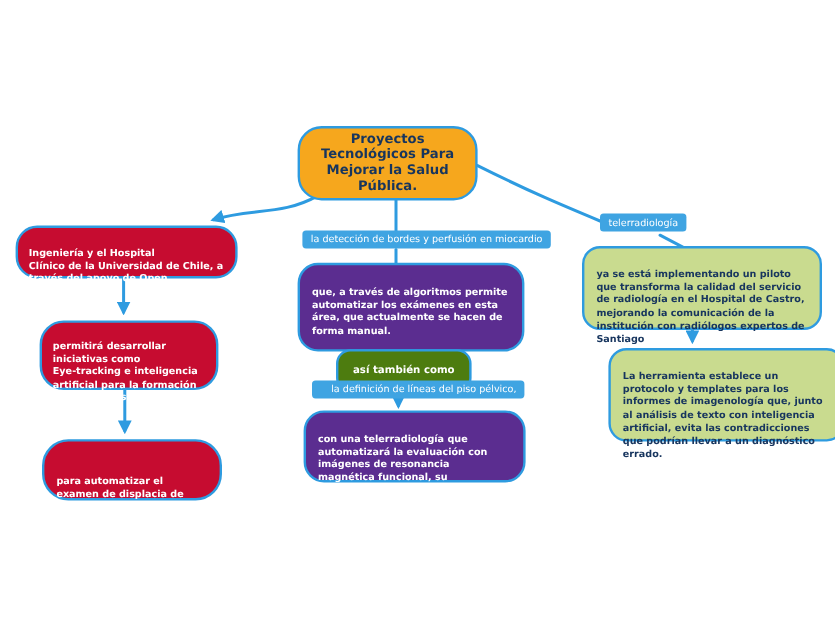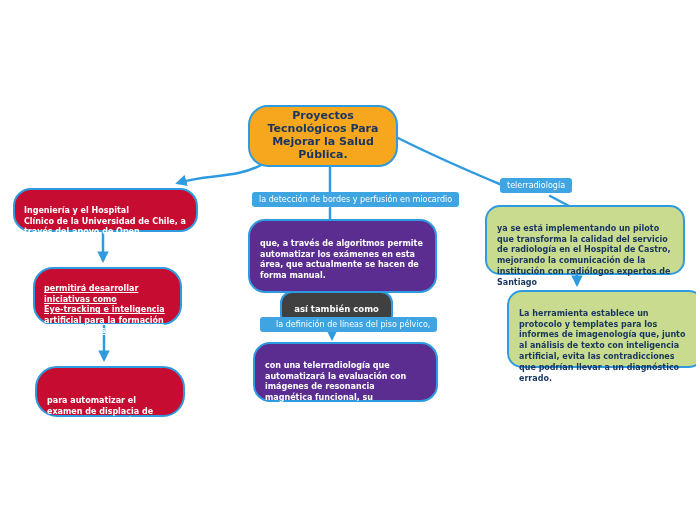--- a/index.html
+++ b/index.html
@@ -14,27 +14,27 @@
   }
   .node .txt{white-space:pre-line;}
   .root{
     left:248px;top:105px;width:150px;height:62px;border-radius:20px;
     background:#F6A71D;color:#17355E;font-size:11px;line-height:1.18;
     display:flex;align-items:center;justify-content:center;text-align:center;
     padding:2px 6px;
   }
   .red{background:#C60C30;color:#ffffff;font-size:8px;line-height:1.3;}
   .red1{left:13px;top:188px;width:185px;height:44px;border-radius:18px;padding:6px 9px;}
-  .red2{left:33px;top:267px;width:149px;height:58px;border-radius:20px;padding:5px 9px;text-decoration:underline;}
+  .red2{left:33px;top:267px;width:149px;height:58px;border-radius:20px;padding:5px 9px;}
   .red3{left:35px;top:366px;width:150px;height:51px;border-radius:22px;padding:18px 10px;}
   .purple{background:#5B2D90;color:#ffffff;font-size:8px;line-height:1.3;}
   .purple1{left:248px;top:219px;width:189px;height:74px;border-radius:17px;padding:8px 10px;}
   .pill{
     left:280px;top:291px;width:113px;height:36px;border-radius:12px;
-    background:#404040;color:#ffffff;font-size:8.5px;
+    background:#4d7c0f;color:#ffffff;font-size:8.5px;
     display:flex;align-items:center;justify-content:center;text-align:center;
   }
   .purple2{left:253px;top:342px;width:185px;height:60px;border-radius:17px;padding:7px 10px;}
   .green{background:#C9DB8F;color:#17355E;font-size:8px;line-height:1.35;}
   .green1{left:485px;top:205px;width:200px;height:70px;border-radius:15px;padding:6px 10px;}
   .green2{left:507px;top:290px;width:197px;height:78px;border-radius:15px;padding:6px 10px;}
   .lbl{
     position:absolute;background:#3FA4E2;color:#ffffff;border-radius:3px;
     font-size:8px;padding:3px 7px;white-space:nowrap;
   }

